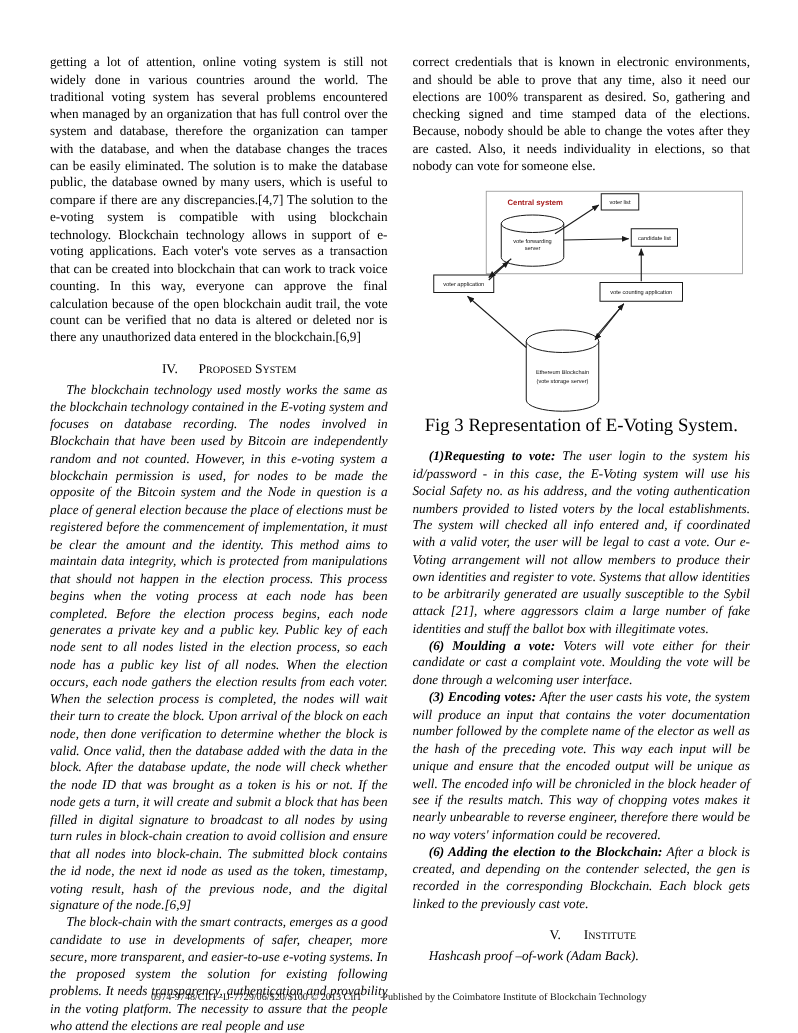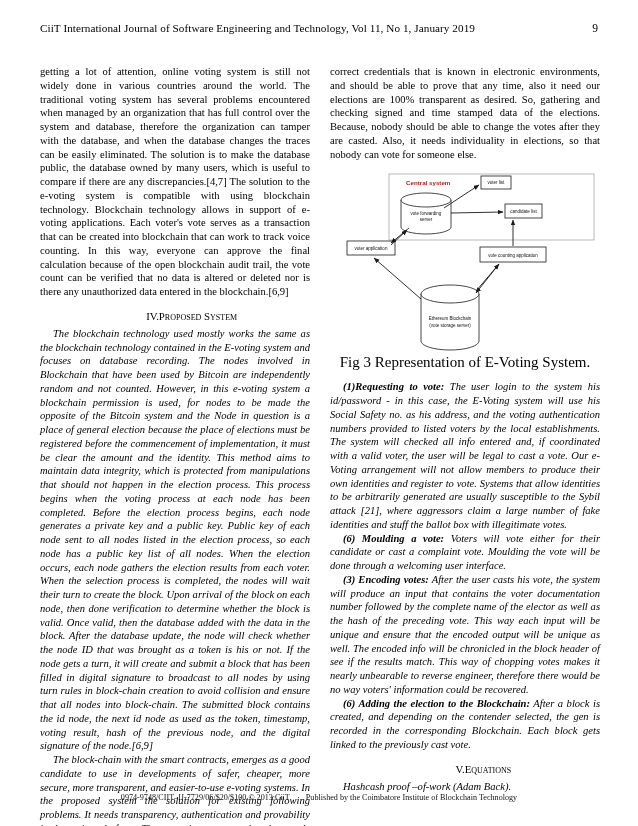--- a/index.html
+++ b/index.html
@@ -14,21 +14,21 @@
   .header{
     position:absolute;left:40px;top:22px;width:558px;
     display:flex;justify-content:space-between;align-items:baseline;
     font-size:11.2px;
   }
   .header .ttl{letter-spacing:.005em;}
   .header .pg{font-size:11.5px;}
 
   
   .cols{
-    position:absolute;left:40px;top:65px;width:560px;height:720px;
+    position:absolute;left:40px;top:44px;width:560px;height:720px;
     display:flex;gap:20px;
   }
   .col{width:270px;}
 
   p{
     margin:0;
     font-size:10.55px;
     line-height:1.305;
     text-align:justify;
     text-justify:inter-word;
@@ -38,21 +38,21 @@
   p.cont{text-indent:0;}
 
   
   .sect{
     margin:11px 0 5px 0;
     text-align:center;
     font-size:10.8px;
     font-variant:small-caps;
     display:flex;justify-content:center;gap:0;
   }
-  .sect .num{display:inline-block;width:46px;text-align:right;}
+  .sect .num{display:inline-block;width:46px;text-align:center;}
   .sect .nm{display:inline-block;}
 
   
   .figwrap{margin:10px 0 4px 0;}
   .figcap{
     text-align:center;font-size:15px;margin:3px 0 9px 0;
   }
   .diagram{width:268px;height:180px;display:block;margin:0 auto;}
 
   
@@ -63,24 +63,20 @@
   }
   .footer .sp{display:inline-block;width:16px;}
 
   b{font-weight:bold;}
 </style>
 </head>
 <body>
 
 <div class="page">
 
-  <div class="header">
-    <span class="ttl">CiiT International Journal of Software Engineering and Technology, Vol 11, No 1, January 2019</span>
-    <span class="pg">9</span>
-  </div>
 
   <div class="cols">
 
     <div class="col">
 
       <p class="cont">getting a lot of attention, online voting system is still not widely done in various countries around the world. The traditional voting system has several problems encountered when managed by an organization that has full control over the system and database, therefore the organization can tamper with the database, and when the database changes the traces can be easily eliminated. The solution is to make the database public, the database owned by many users, which is useful to compare if there are any discrepancies.[4,7] The solution to the e-voting system is compatible with using blockchain technology. Blockchain technology allows in support of e-voting applications. Each voter's vote serves as a transaction that can be created into blockchain that can work to track voice counting. In this way, everyone can approve the final calculation because of the open blockchain audit trail, the vote count can be verified that no data is altered or deleted nor is there any unauthorized data entered in the blockchain.[6,9]</p>
 
       <div class="sect">
         <span class="num">IV.</span>
         <span class="nm">Proposed System</span>
@@ -144,21 +140,21 @@
         <div class="figcap">Fig 3 Representation of E-Voting System.</div>
       </div>
 
       <p class="indent"><b>(1)Requesting to vote:</b><span> The user login to the system his id/password - in this case, the E-Voting system will use his Social Safety no. as his address, and the voting authentication numbers provided to listed voters by the local establishments. The system will checked all info entered and, if coordinated with a valid voter, the user will be legal to cast a vote. Our e-Voting arrangement will not allow members to produce their own identities and register to vote. Systems that allow identities to be arbitrarily generated are usually susceptible to the Sybil attack [21], where aggressors claim a large number of fake identities and stuff the ballot box with illegitimate votes.</span></p>
       <p class="indent"><b>(6) Moulding a vote:</b><span> Voters will vote either for their candidate or cast a complaint vote. Moulding the vote will be done through a welcoming user interface.</span></p>
       <p class="indent"><b>(3) Encoding votes:</b><span> After the user casts his vote, the system will produce an input that contains the voter documentation number followed by the complete name of the elector as well as the hash of the preceding vote. This way each input will be unique and ensure that the encoded output will be unique as well. The encoded info will be chronicled in the block header of see if the results match. This way of chopping votes makes it nearly unbearable to reverse engineer, therefore there would be no way voters' information could be recovered.</span></p>
       <p class="indent"><b>(6) Adding the election to the Blockchain:</b><span> After a block is created, and depending on the contender selected, the gen is recorded in the corresponding Blockchain.  Each block gets linked to the previously cast vote.</span></p>
 
       <div class="sect">
         <span class="num">V.</span>
-        <span class="nm">Equations</span>
+        <span class="nm">Institute</span>
       </div>
 
       <p class="indent">Hashcash proof –of-work (Adam Back).</p>
     </div>
   </div>
 
   <div class="footer">
     <span>0974-9748/CIIT–IJ-7729/06/$20/$100 © 2013 CiiT</span><span class="sp"></span><span>Published by the Coimbatore Institute of Blockchain Technology</span>
   </div>
 

